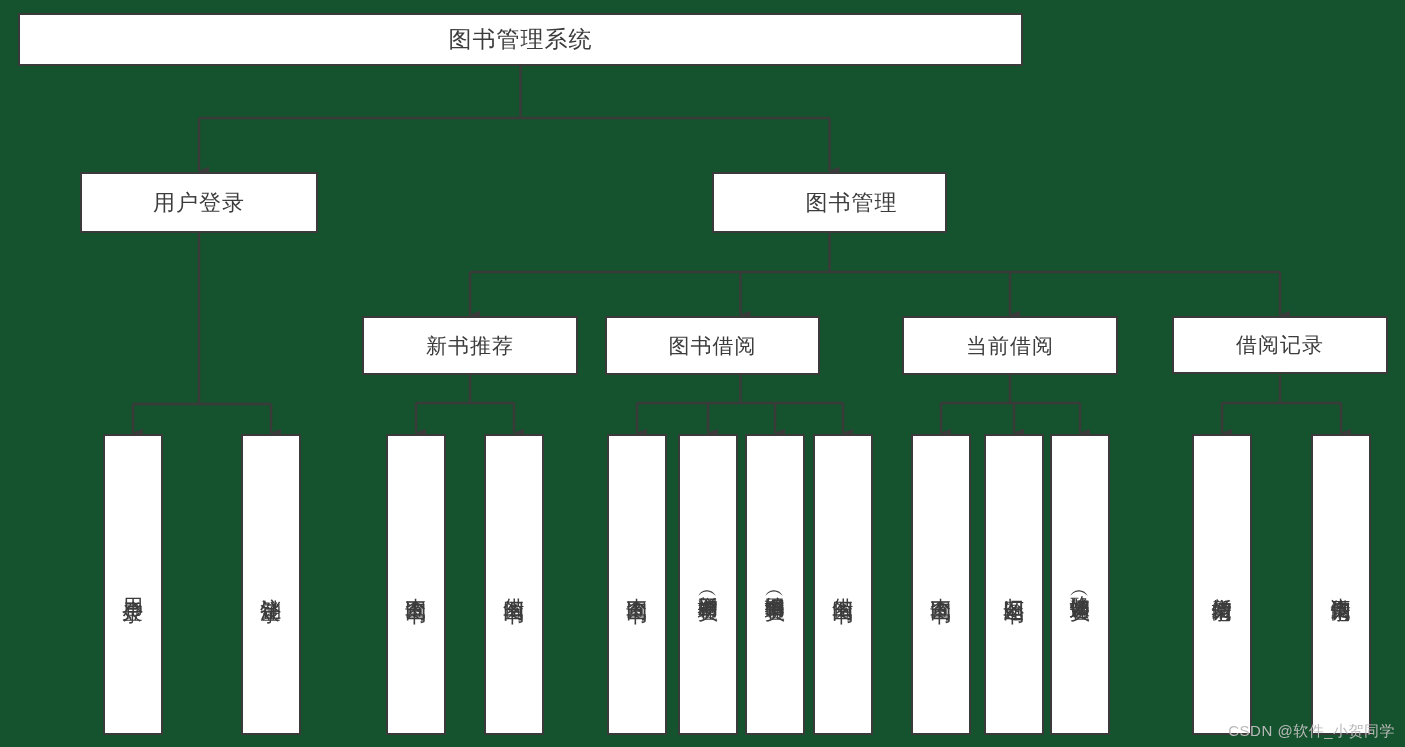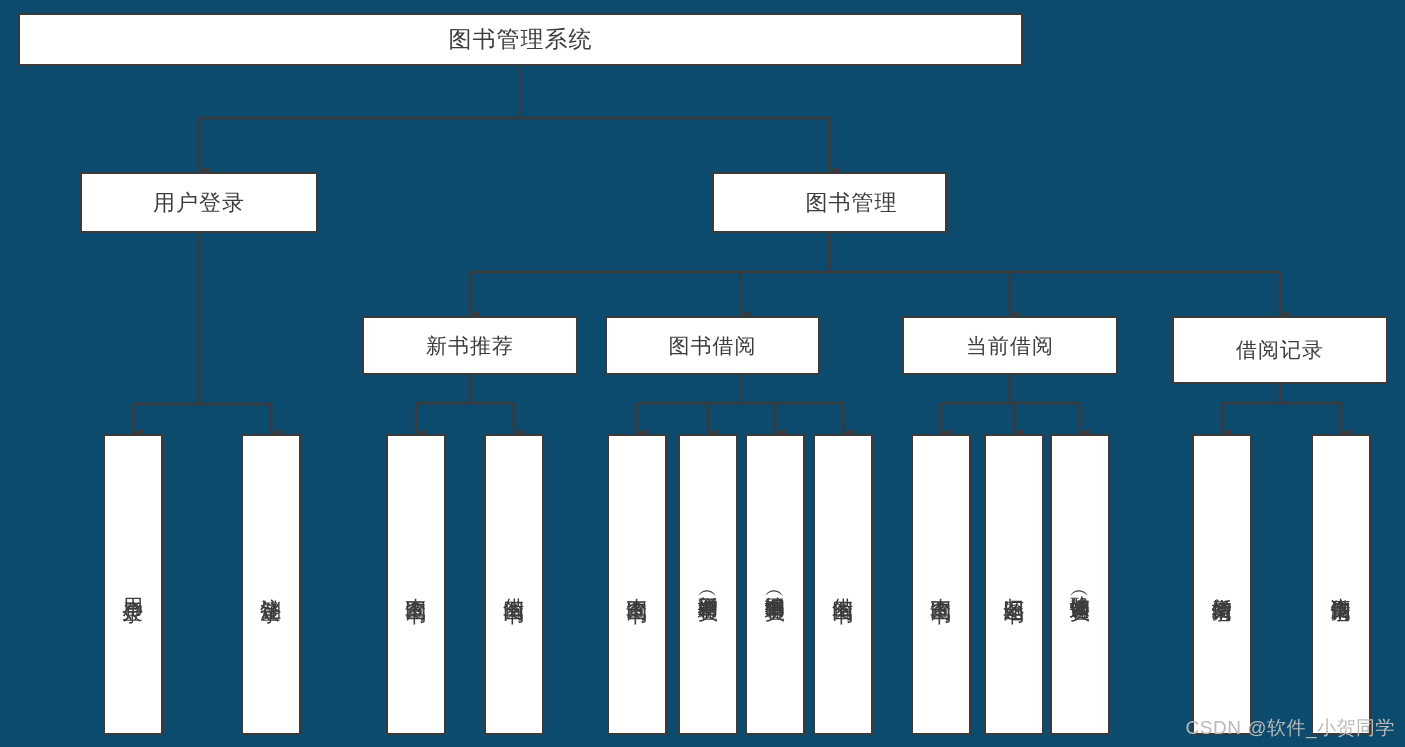--- a/index.html
+++ b/index.html
@@ -1,21 +1,21 @@
 <!DOCTYPE html>
 <html><head>
 <meta charset="utf-8">
 <style>
   html,body{margin:0;padding:0;background:#ffffff;}
   body{
     width:1405px;height:747px;overflow:hidden;
     font-family:"Liberation Sans","DejaVu Sans",sans-serif;
     color:#3c3c3c;
   }
-  #diagram-root{position:relative;width:1405px;height:747px;background:#0c4a6e;}
+  #diagram-root{position:relative;width:1405px;height:747px;background:#14532d;}
   svg#tree-svg{position:absolute;left:0;top:0;width:1405px;height:747px;}
 
   .node-box{
     position:absolute;
     background:#ffffff;
     border:2.5px solid #3a3a3a;
     box-sizing:border-box;
     display:flex;align-items:center;justify-content:center;
     font-size:21px;
     color:#3c3c3c;
@@ -41,21 +41,21 @@
     letter-spacing:2px;
     color:#3c3c3c;
     white-space:nowrap;
     text-align:center;
   }
   .leaf-text.tall{font-size:20px;letter-spacing:1px;}
 
   #watermark{
     position:absolute;
     right:10px;bottom:6px;
-    font-size:19px;
+    font-size:15px;
     color:#b9b9b9;
     letter-spacing:0.5px;
     white-space:nowrap;
     pointer-events:none;
   }
 </style>
 </head>
 <body>
 
 <div id="diagram-root">
@@ -115,21 +115,21 @@
       </div>
       <div class="node-box level2" style="left: 362px; top: 316px; width: 216px; height: 59px;">
         <span>新书推荐</span>
       </div>
       <div class="node-box level2" style="left: 605px; top: 316px; width: 215px; height: 59px;">
         <span>图书借阅</span>
       </div>
       <div class="node-box level2" style="left: 902px; top: 316px; width: 216px; height: 59px; justify-content: center;">
         <span>当前借阅</span>
       </div>
-      <div class="node-box level2" style="left: 1172px; top: 316px; width: 216px; height: 68px;">
+      <div class="node-box level2" style="left: 1172px; top: 316px; width: 216px; height: 58px;">
         <span>借阅记录</span>
       </div>
       <div class="leaf-box" style="left: 103px; top: 434px; width: 60px; height: 301px;">
         <span class="leaf-text">用户登录</span>
       </div>
       <div class="leaf-box" style="left: 241px; top: 434px; width: 60px; height: 301px;">
         <span class="leaf-text">注销登录</span>
       </div>
       <div class="leaf-box" style="left: 386px; top: 434px; width: 60px; height: 301px;">
         <span class="leaf-text">查询图书</span>

